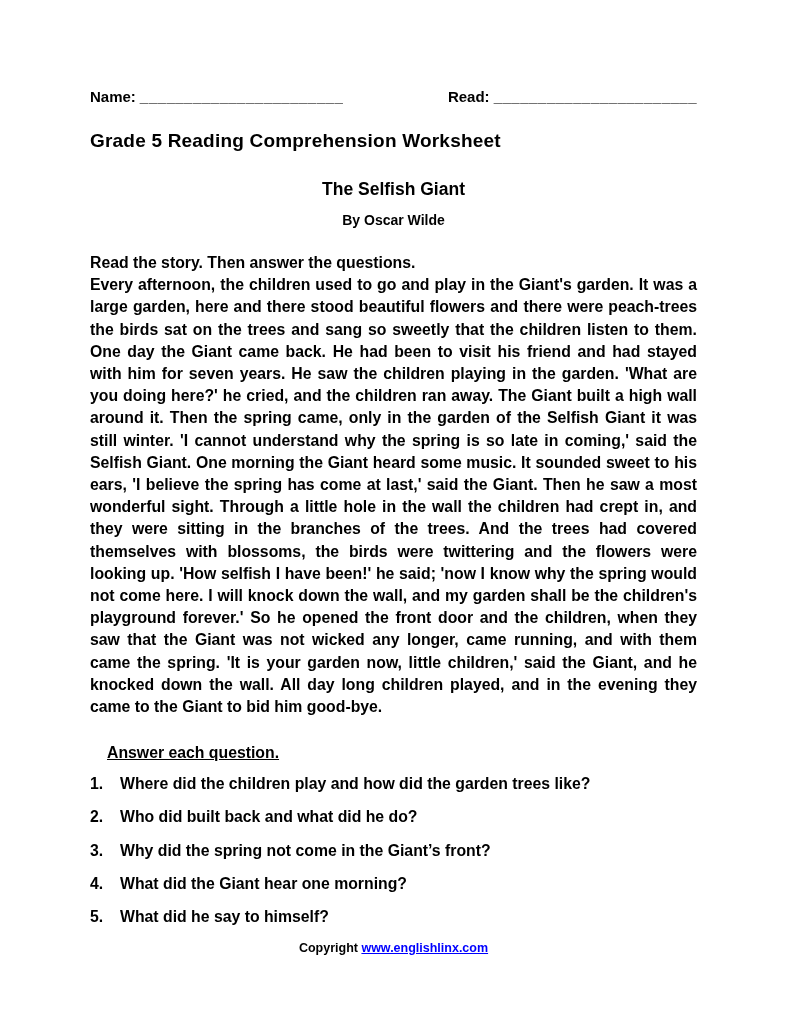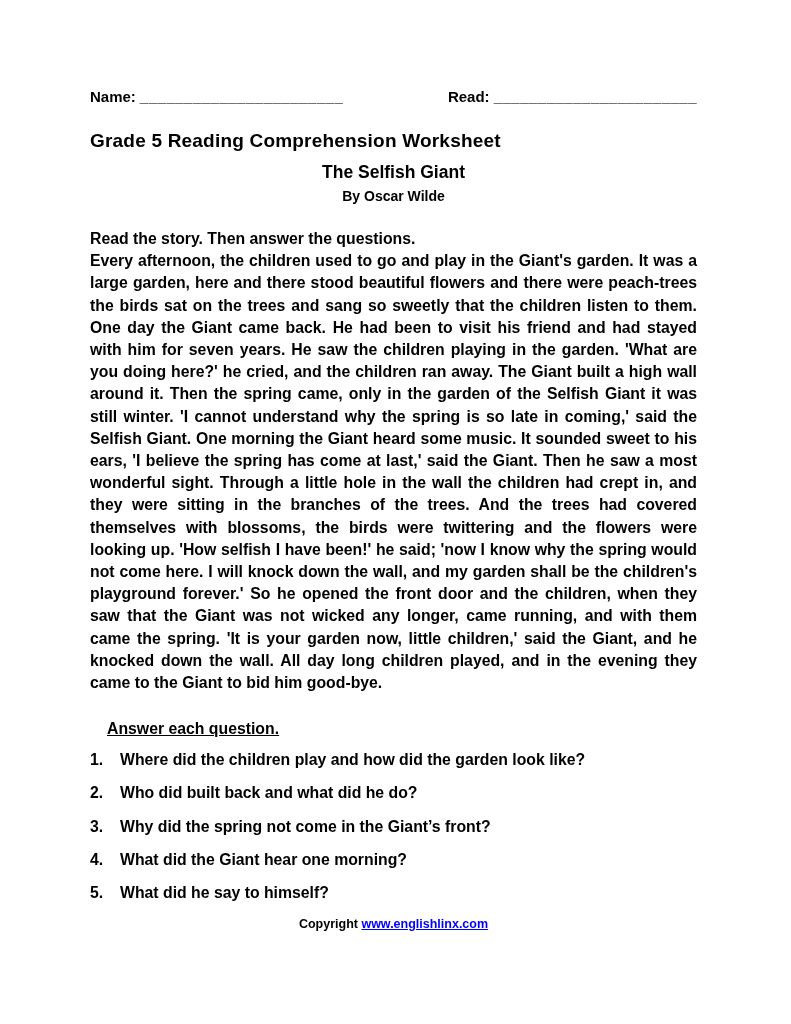--- a/index.html
+++ b/index.html
@@ -34,26 +34,26 @@
     letter-spacing: 0.5px;
     margin-left: 4px;
   }
   .page-title {
     margin: 25px 0 0 0;
     font-size: 19px;
     text-align: left;
     letter-spacing: 0.2px;
   }
   .story-title {
-    margin: 10px 0 0 0;
+    margin: 27px 0 0 0;
     font-size: 17.5px;
     text-align: center;
   }
   .story-author {
-    margin: 5px 0 0 0;
+    margin: 12px 0 0 0;
     font-size: 14px;
     text-align: center;
   }
   .instructions {
     margin: 24px 0 0 0;
     font-size: 15.8px;
     line-height: 22.2px;
   }
   .story {
     margin: 0;
@@ -113,21 +113,21 @@
 
   <p class="instructions">Read the story. Then answer the questions.</p>
 
   <p class="story">Every afternoon, the children used to go and play in the Giant's garden. It was a large garden, here and there stood beautiful flowers and there were peach-trees the birds sat on the trees and sang so sweetly that the children listen to them. One day the Giant came back. He had been to visit his friend and had stayed with him for seven years.  He saw the children playing in the garden. 'What are you doing here?' he cried, and the children ran away.  The Giant built a high wall around it. Then the spring came, only in the garden of the Selfish Giant it was still winter. 'I cannot understand why the spring is so late in coming,' said the Selfish Giant.  One morning the Giant heard some music. It sounded sweet to his ears, 'I believe the spring has come at last,' said the Giant. Then he saw a most wonderful sight. Through a little hole in the wall the children had crept in, and they were sitting in the branches of the trees. And the trees had covered themselves with blossoms, the birds were twittering and the flowers were looking up. 'How selfish I have been!' he said; 'now I know why the spring would not come here. I will knock down the wall, and my garden shall be the children's playground forever.' So he opened the front door and the children, when they saw that the Giant was not wicked any longer, came running, and with them came the spring. 'It is your garden now, little children,' said the Giant, and he knocked down the wall. All day long children played, and in the evening they came to the Giant to bid him good-bye.</p>
 
   <p class="q-heading">Answer each question.</p>
 
   <ol class="questions">
     <li class="question-row">
       <span class="q-number">1.</span>
-      <span class="q-text">Where did the children play and how did the garden look like?</span>
+      <span class="q-text">Where did the children play and how did the garden trees like?</span>
     </li>
     <li class="question-row">
       <span class="q-number">2.</span>
       <span class="q-text">Who did built back and what did he do?</span>
     </li>
     <li class="question-row">
       <span class="q-number">3.</span>
       <span class="q-text">Why did the spring not come in the Giant’s front?</span>
     </li>
     <li class="question-row">

